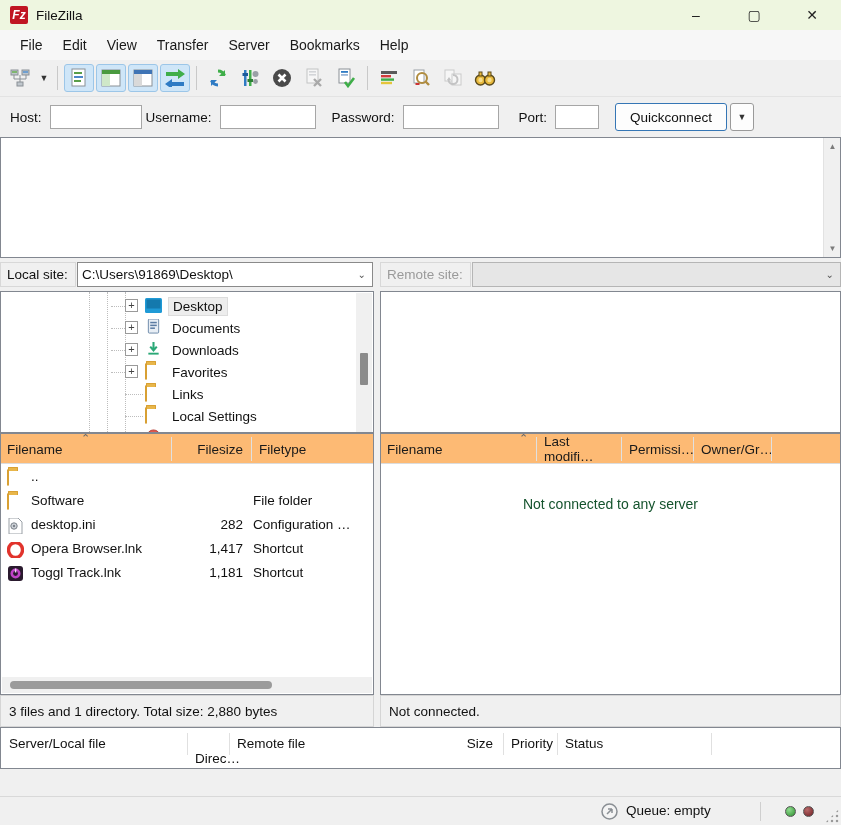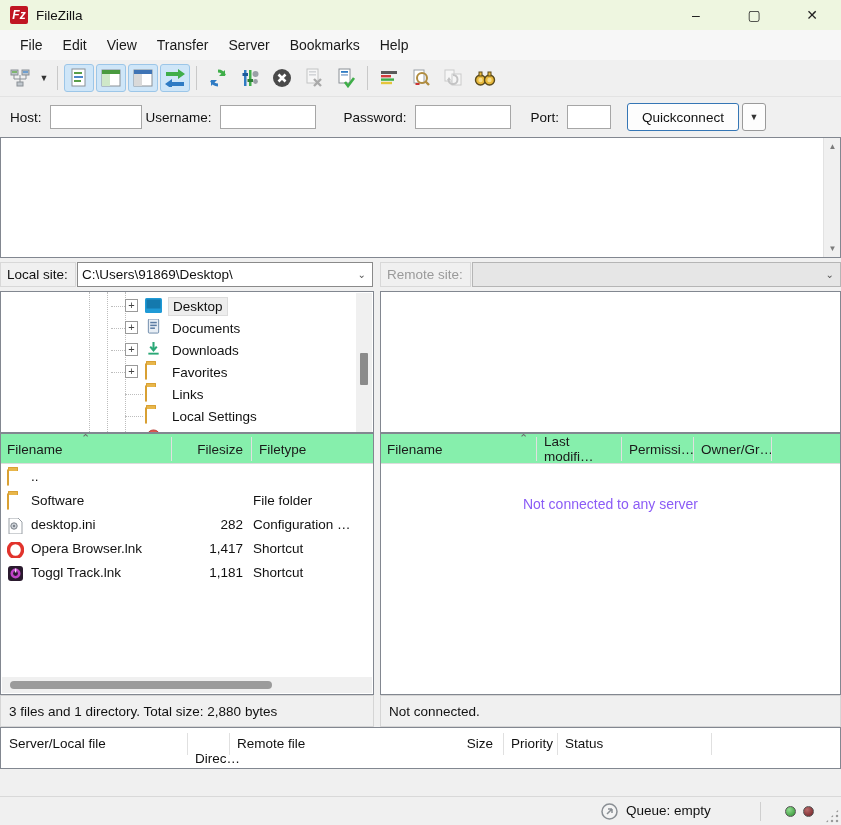--- a/index.html
+++ b/index.html
@@ -60,32 +60,32 @@
   .tree-thumb { position:absolute; left:4px; width:8px; background:#8b8b8b; border-radius:1px; }
 
   
   .folder { position:relative; width:17px; height:13px; background:linear-gradient(#fbd66f,#f3bf4a); border:1px solid #d8a033; border-radius:1px; margin-top:2px; }
   .folder:before { content:""; position:absolute; left:0; top:-3px; width:8px; height:3px; background:#e8b64a; border:1px solid #d8a033; border-bottom:none; border-radius:1px 1px 0 0; }
 
   
   .list-pane { top:433px; height:262px; overflow:hidden; }
   .local-list { left:0; width:374px; }
   .remote-list { left:380px; width:461px; }
-  .lhead { position:absolute; left:0; top:0; right:0; height:30px; background:#86efac; border-bottom:1px solid #dcdcdc; }
+  .lhead { position:absolute; left:0; top:0; right:0; height:30px; background:#fdba74; border-bottom:1px solid #dcdcdc; }
   .hcell { position:absolute; top:0; height:30px; display:flex; align-items:center; font-size:13.5px; color:#1a1a1a; padding:0 6px; }
   .hsep { position:absolute; top:3px; height:24px; width:1px; background:#e0e0e0; }
   .sortmark { position:absolute; top:-2px; font-size:11px; color:#666; }
   .frow { position:absolute; left:0; right:0; height:24px; }
   .ficon { position:absolute; left:6px; top:4px; width:17px; height:16px; }
   .fname { position:absolute; left:30px; top:3px; font-size:13.5px; white-space:nowrap; }
   .fsize { position:absolute; left:170px; width:72px; top:3px; font-size:13.5px; text-align:right; }
   .ftype { position:absolute; left:252px; top:3px; font-size:13.5px; white-space:nowrap; }
   .hscroll { position:absolute; left:1px; right:1px; bottom:1px; height:16px; background:#f0f0f0; }
   .hthumb { position:absolute; left:8px; top:4px; width:262px; height:8px; background:#9b9b9b; border-radius:4px; }
-  .empty-msg { position:absolute; left:0; right:0; top:62px; text-align:center; font-size:14px; color:#8b5cf6; }
+  .empty-msg { position:absolute; left:0; right:0; top:62px; text-align:center; font-size:14px; color:#14532d; }
 
   
   .statusrow { position:absolute; top:695px; height:32px; background:#f0f0f0; border:1px solid #d5d5d5; display:flex; align-items:center; font-size:13.5px; padding:14px 8px; }
 
   
   .queue-pane { left:0; top:727px; width:841px; height:42px; }
   .qcell { position:absolute; top:0; height:30px; display:flex; align-items:center; font-size:13.5px; padding:0 6px; }
   .qsep { position:absolute; top:5px; height:22px; width:1px; background:#e0e0e0; }
 
   .tabs { position:absolute; left:0; top:769px; height:27px; display:flex; padding-left:4px; }
@@ -245,21 +245,21 @@
         <rect x="14" y="3" width="3" height="4" fill="#e8b93c" stroke="#5a4a1c"></rect>
       </svg>
     </div>
   </div>
 
   <div class="qcbar">
     <span class="qc-label">Host:</span>
     <input class="qc-input" style="width: 92px;" value="">
     <span class="qc-label" style="margin-left:4px">Username:</span>
     <input class="qc-input" style="width: 96px;" value="">
-    <span class="qc-label" style="margin-left:28px">Password:</span>
+    <span class="qc-label" style="margin-left:16px">Password:</span>
     <input class="qc-input" style="width: 96px;" value="">
     <span class="qc-label" style="margin-left:20px">Port:</span>
     <input class="qc-input" style="width: 44px;" value="">
     <button class="qc-btn">Quickconnect</button>
     <div class="qc-dd">▼</div>
   </div>
 
   <div class="pane msglog">
     <div class="vscroll">
       <div class="arr up">▲</div>

